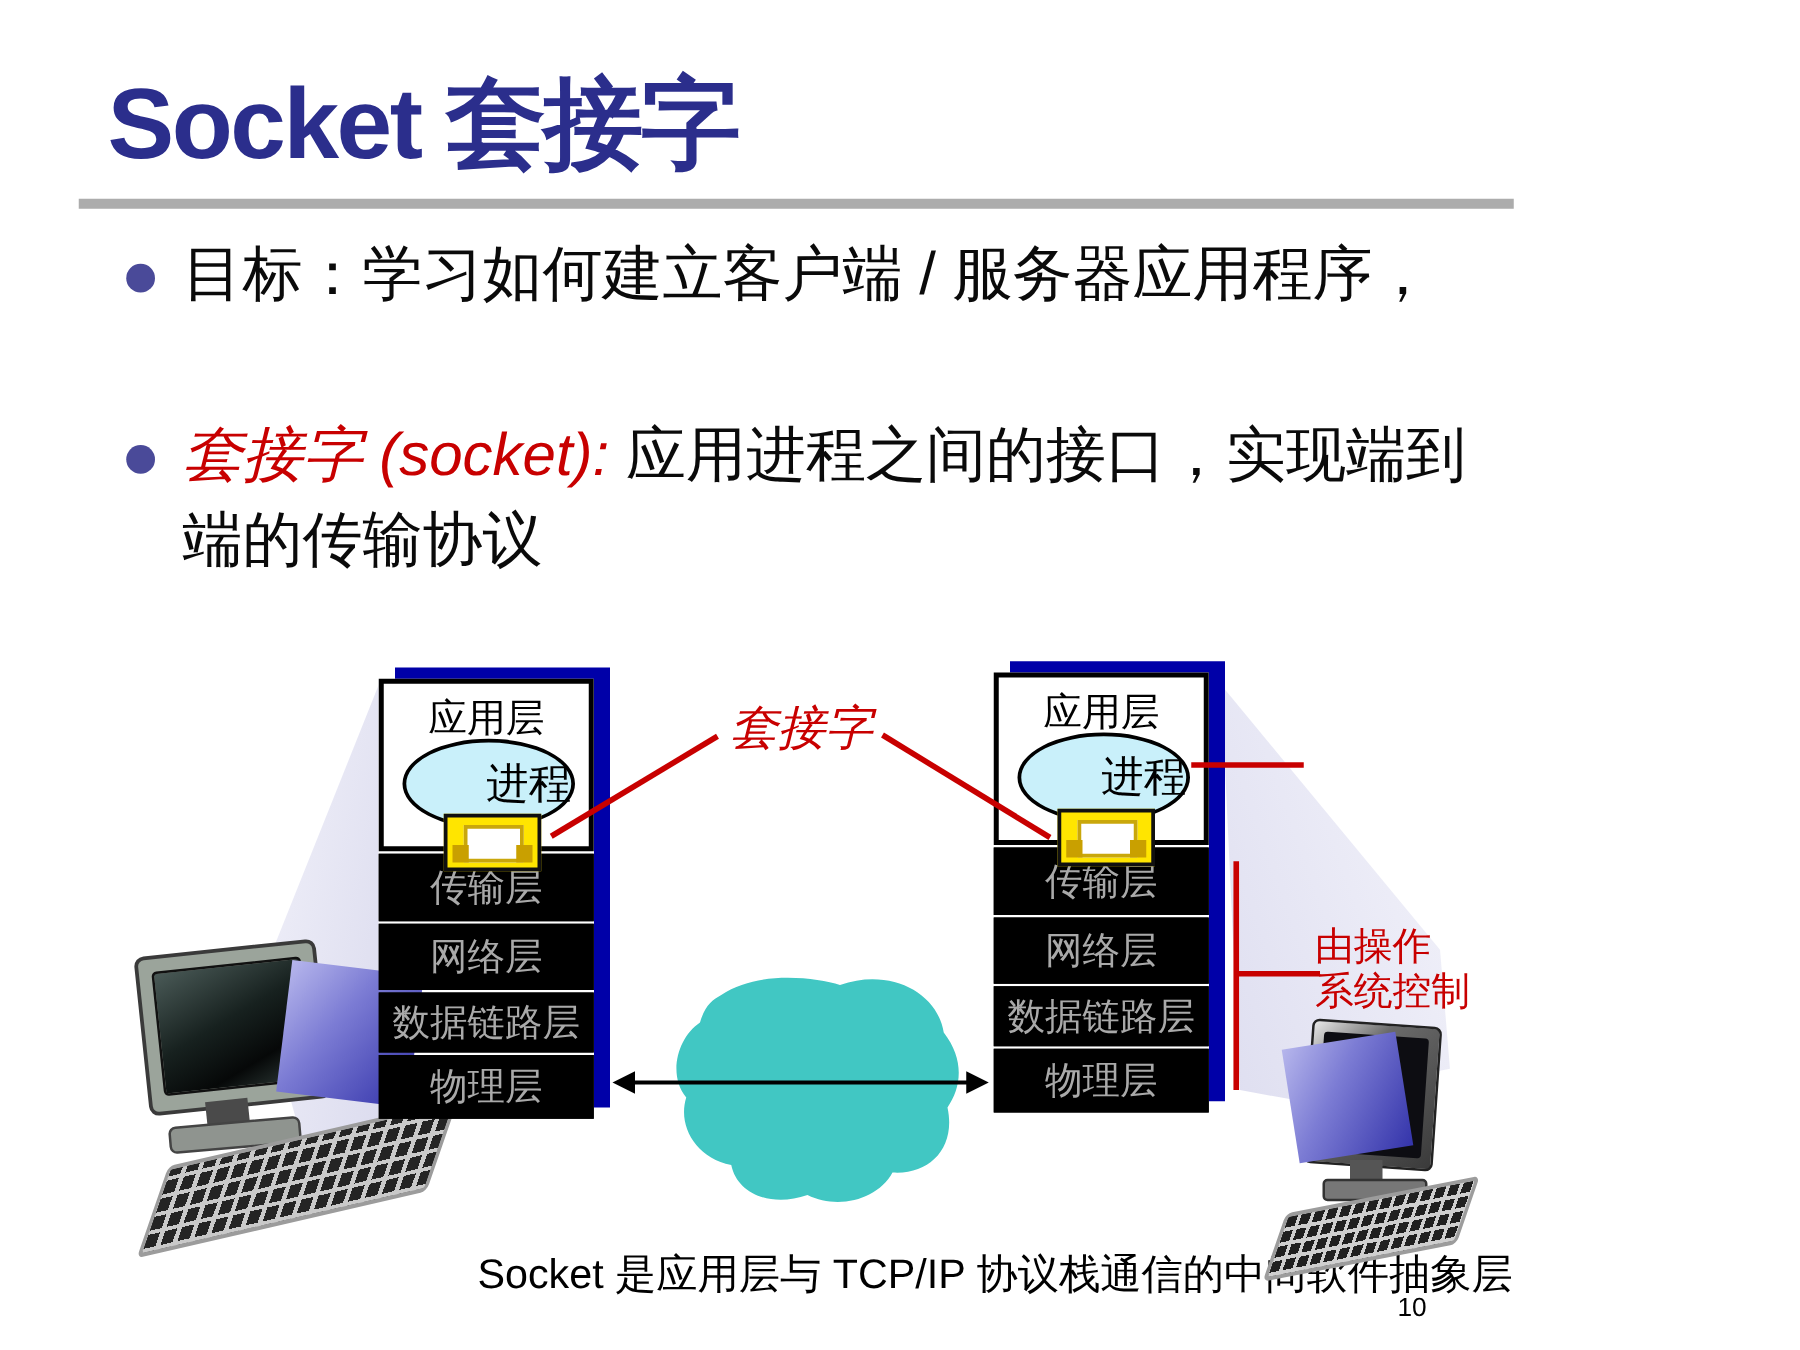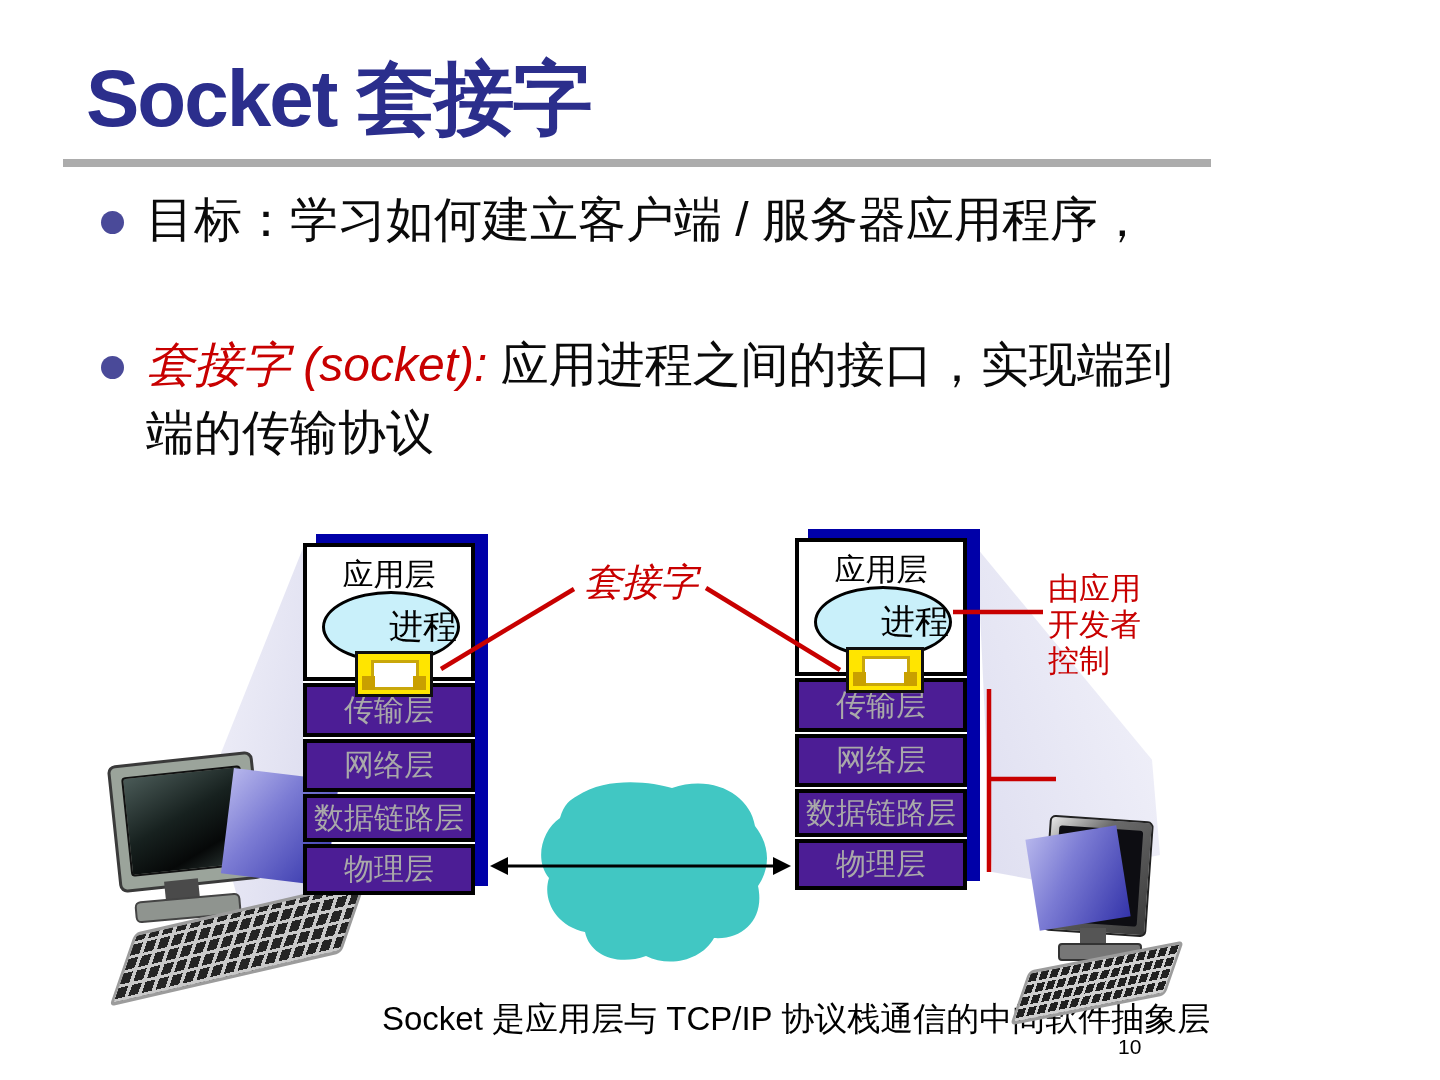--- a/index.html
+++ b/index.html
@@ -81,21 +81,21 @@
   .stack{ width:172px; z-index:3; box-shadow:13px -9px 0 0 #0000A8; background:transparent; }
   .stack-left{ left:303px; top:543px; }
   .stack-right{ left:795px; top:538px; }
   .appbox{ position:relative; box-sizing:border-box; width:172px; height:138px;
     border:4px solid #000; background:#fff; }
   .applabel{ text-align:center; padding-top:7px; font-size:31px; color:#000; }
   .process{ position:absolute; left:15px; top:44px; width:138px; height:72px;
     box-sizing:border-box; border:3px solid #000; border-radius:50%;
     background:#C9F0FA; display:flex; align-items:center; justify-content:flex-end; }
   .process span{ font-size:34px; color:#000; }
-  .layer{ box-sizing:border-box; width:172px; border:4px solid #000; background:#4c1d95;
+  .layer{ box-sizing:border-box; width:172px; border:4px solid #000; background:#000000;
     margin-top:2px; display:flex; align-items:center; justify-content:center; }
   .layer span{ font-size:30px; color:#A9A9A9; white-space:nowrap; }
   .layer-1{ height:54px; } .layer-2{ height:53px; } .layer-3{ height:48px; } .layer-4{ height:51px; }
 
   
   .socket{ position:absolute; width:78px; height:46px; box-sizing:border-box;
     background:#FFE500; border:3px solid #101010; z-index:5; }
   .socket-l{ left:52px; top:108px; }
   .socket-r{ left:51px; top:109px; }
   .socket-inner{ position:absolute; left:13px; top:6px; width:48px; height:30px;
@@ -223,22 +223,21 @@
     <line x1="706" y1="588" x2="840" y2="670" stroke="#C80000" stroke-width="4.5"></line>
     <line x1="953" y1="612" x2="1043" y2="612" stroke="#C80000" stroke-width="4.5"></line>
     <line x1="989" y1="689" x2="989" y2="872" stroke="#C80000" stroke-width="4.5"></line>
     <line x1="989" y1="779" x2="1056" y2="779" stroke="#C80000" stroke-width="4.5"></line>
     <line x1="502" y1="866" x2="779" y2="866" stroke="#000" stroke-width="3.2"></line>
     <polygon points="490,866 508,857 508,875" fill="#000"></polygon>
     <polygon points="791,866 773,857 773,875" fill="#000"></polygon>
   </svg>
 
   <div class="abs callout socket-callout">套接字</div>
-  <div class="abs callout dev-ctl">
-    <div>由应用</div>
-    <div>开发者</div>
-    <div>控制</div>
+  <div class="abs callout os-ctl">
+    <div>由操作</div>
+    <div>系统控制</div>
   </div>
 
   <div class="abs caption">Socket 是应用层与 TCP/IP 协议栈通信的中间软件抽象层</div>
   <div class="abs page-num">10</div>
 
 </div>
 
 </body></html>

